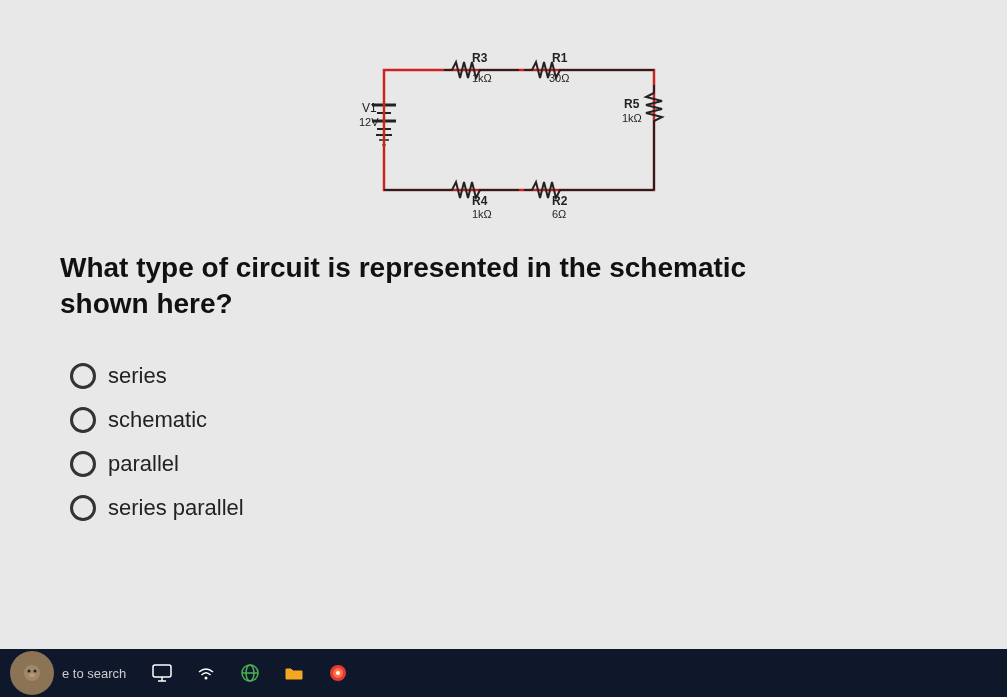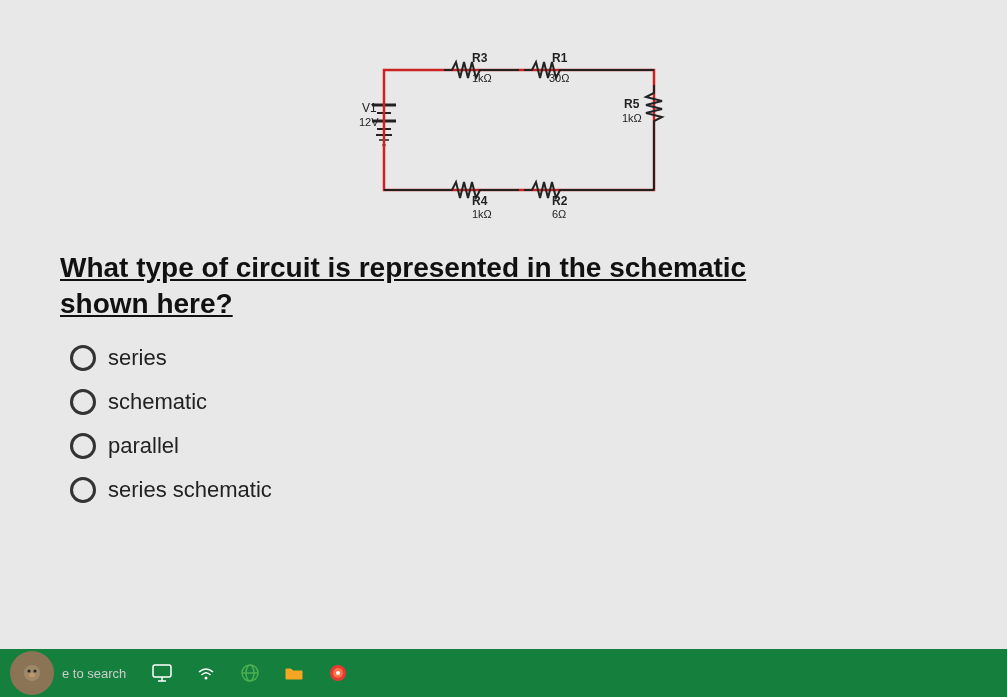--- a/index.html
+++ b/index.html
@@ -37,23 +37,22 @@
       width: 360px;
       height: 200px;
     }
 
     
     .question-text {
       font-size: 28px;
       font-weight: bold;
       color: #111;
       line-height: 1.3;
-      margin-bottom: 22px;
+      margin-bottom: 40px;
       max-width: 780px;
-      text-decoration: underline;
     }
 
     
     .options-container {
       display: flex;
       flex-direction: column;
       gap: 18px;
       margin-left: 10px;
     }
 
@@ -77,21 +76,21 @@
     }
 
     .option-label {
       font-size: 22px;
       color: #222;
     }
 
     
     .taskbar {
       height: 48px;
-      background: #15803d;
+      background: #0f172a;
       display: flex;
       align-items: center;
       padding: 0 10px;
       gap: 8px;
       flex-shrink: 0;
     }
 
     .taskbar-search-text {
       color: #ccc;
       font-size: 13px;
@@ -202,21 +201,21 @@
       <div class="radio-outer">
         
       </div>
       <span class="option-label">parallel</span>
     </div>
 
     <div class="option-item">
       <div class="radio-outer">
         
       </div>
-      <span class="option-label">series schematic</span>
+      <span class="option-label">series parallel</span>
     </div>
 
   </div>
 </div>
 
 <div class="taskbar">
 
   <div class="taskbar-animal">
     <svg width="40" height="40" viewBox="0 0 40 40">
       <ellipse cx="20" cy="24" rx="14" ry="12" fill="#8B7355"></ellipse>

